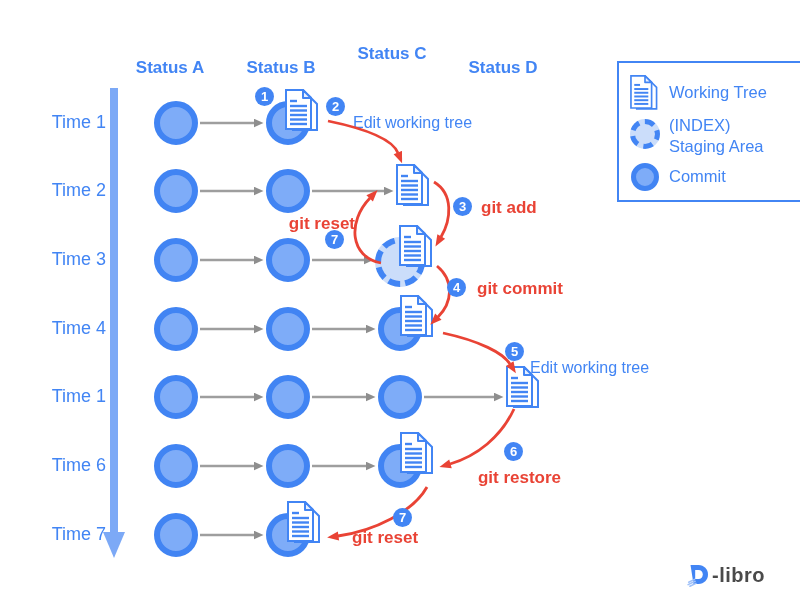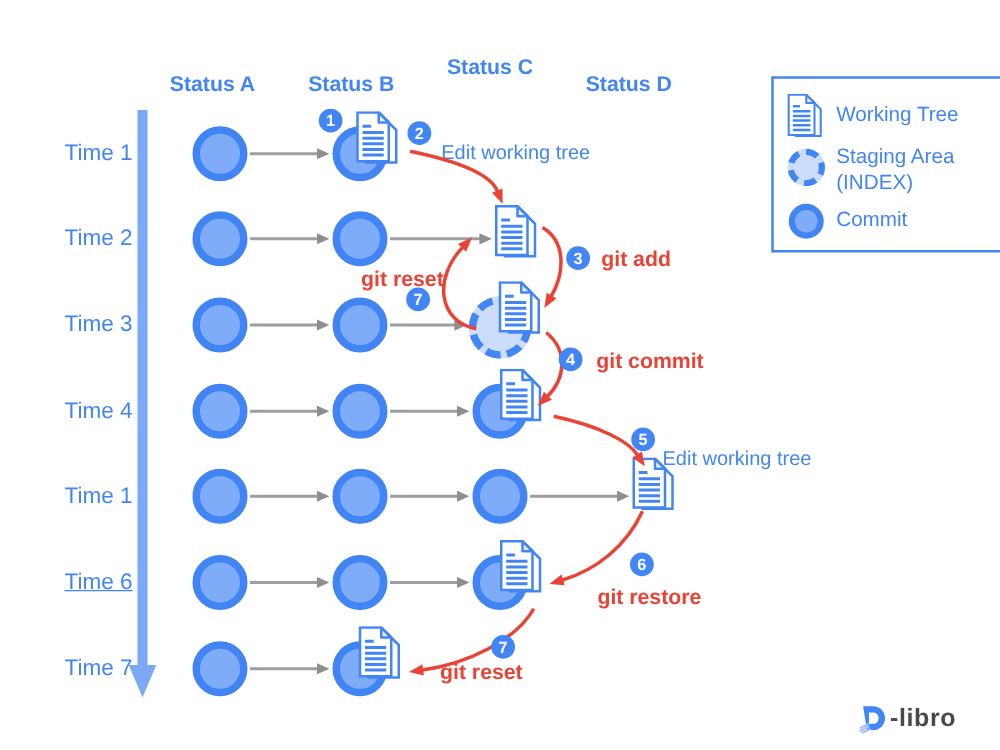--- a/index.html
+++ b/index.html
@@ -95,21 +95,21 @@
 <div class="abs col-header" style="left:110px;top:58px;">Status A</div>
 <div class="abs col-header" style="left:221px;top:58px;">Status B</div>
 <div class="abs col-header" style="left:332px;top:44px;">Status C</div>
 <div class="abs col-header" style="left:443px;top:58px;">Status D</div>
 
 <div class="abs time-label" style="left:40px;top:112px;">Time 1</div>
 <div class="abs time-label" style="left:40px;top:180px;">Time 2</div>
 <div class="abs time-label" style="left:40px;top:249px;">Time 3</div>
 <div class="abs time-label" style="left:40px;top:318px;">Time 4</div>
 <div class="abs time-label" style="left:40px;top:386px;">Time 1</div>
-<div class="abs time-label" style="left:40px;top:455px;text-decoration:underline;">Time 6</div>
+<div class="abs time-label" style="left:40px;top:455px;">Time 6</div>
 <div class="abs time-label" style="left:40px;top:524px;">Time 7</div>
 
 <div class="abs commit" style="left:154px;top:101px;"></div>
 <div class="abs commit" style="left:266px;top:101px;"></div>
 <div class="abs commit" style="left:154px;top:169px;"></div>
 <div class="abs commit" style="left:266px;top:169px;"></div>
 <div class="abs commit" style="left:154px;top:238px;"></div>
 <div class="abs commit" style="left:266px;top:238px;"></div>
 <div class="abs commit" style="left:154px;top:307px;"></div>
 <div class="abs commit" style="left:266px;top:307px;"></div>
@@ -268,22 +268,22 @@
         <path d="M6 21.5 h17"></path>
         <path d="M6 26 h17"></path>
         <path d="M6 30.5 h17"></path>
         <path d="M6 35 h17"></path>
     </g>
   </svg>
   <div class="lbl" style="left:50px;top:20px;">Working Tree</div>
 
   <div class="staging-mini" style="left:11px;top:56px;"></div>
   <div class="lbl" style="left:50px;top:52px;line-height:21px;">
+    <div>(INDEX)</div>
     <div>Staging Area</div>
-    <div>(INDEX)</div>
   </div>
 
   <div class="commit-mini" style="left:12px;top:100px;"></div>
   <div class="lbl" style="left:50px;top:104px;">Commit</div>
 </div>
 
 <div class="abs logo">
   <svg width="25" height="24" viewBox="0 0 24 24">
     <path d="M4 2 H12 C17.5 2 21.5 6.3 21.5 11.5 C21.5 16.7 17.5 21 12 21 H7 Z" fill="#4285F4"></path>
     <path d="M8.7 7 H12 C14.6 7 16.3 9 16.3 11.5 C16.3 14 14.6 16 12 16 H8.7 Z" fill="#ffffff"></path>

